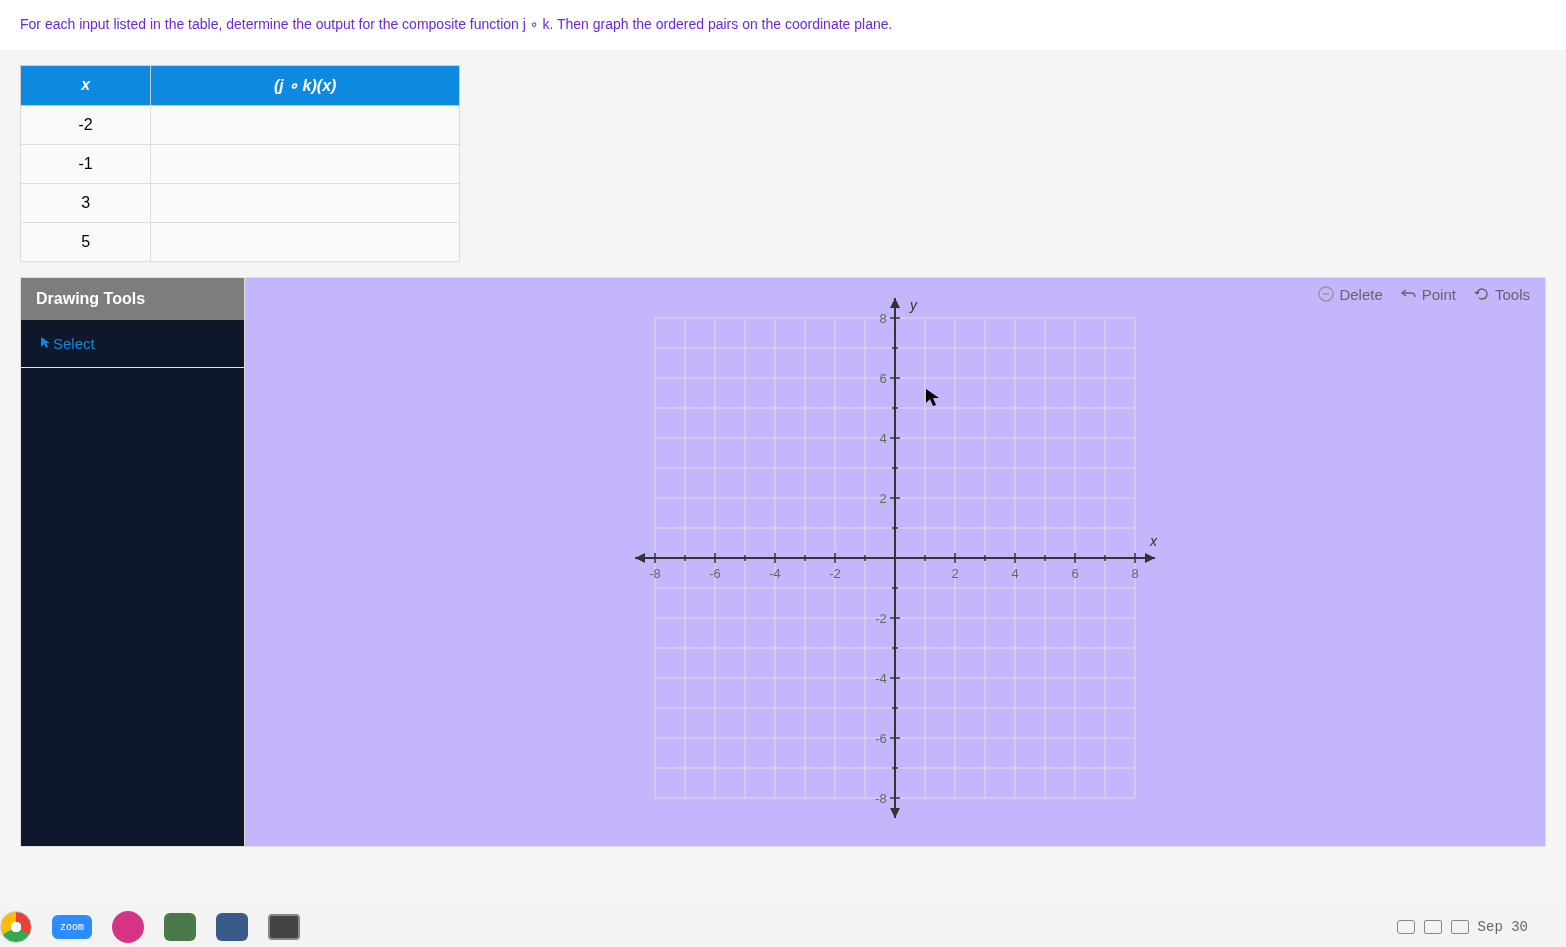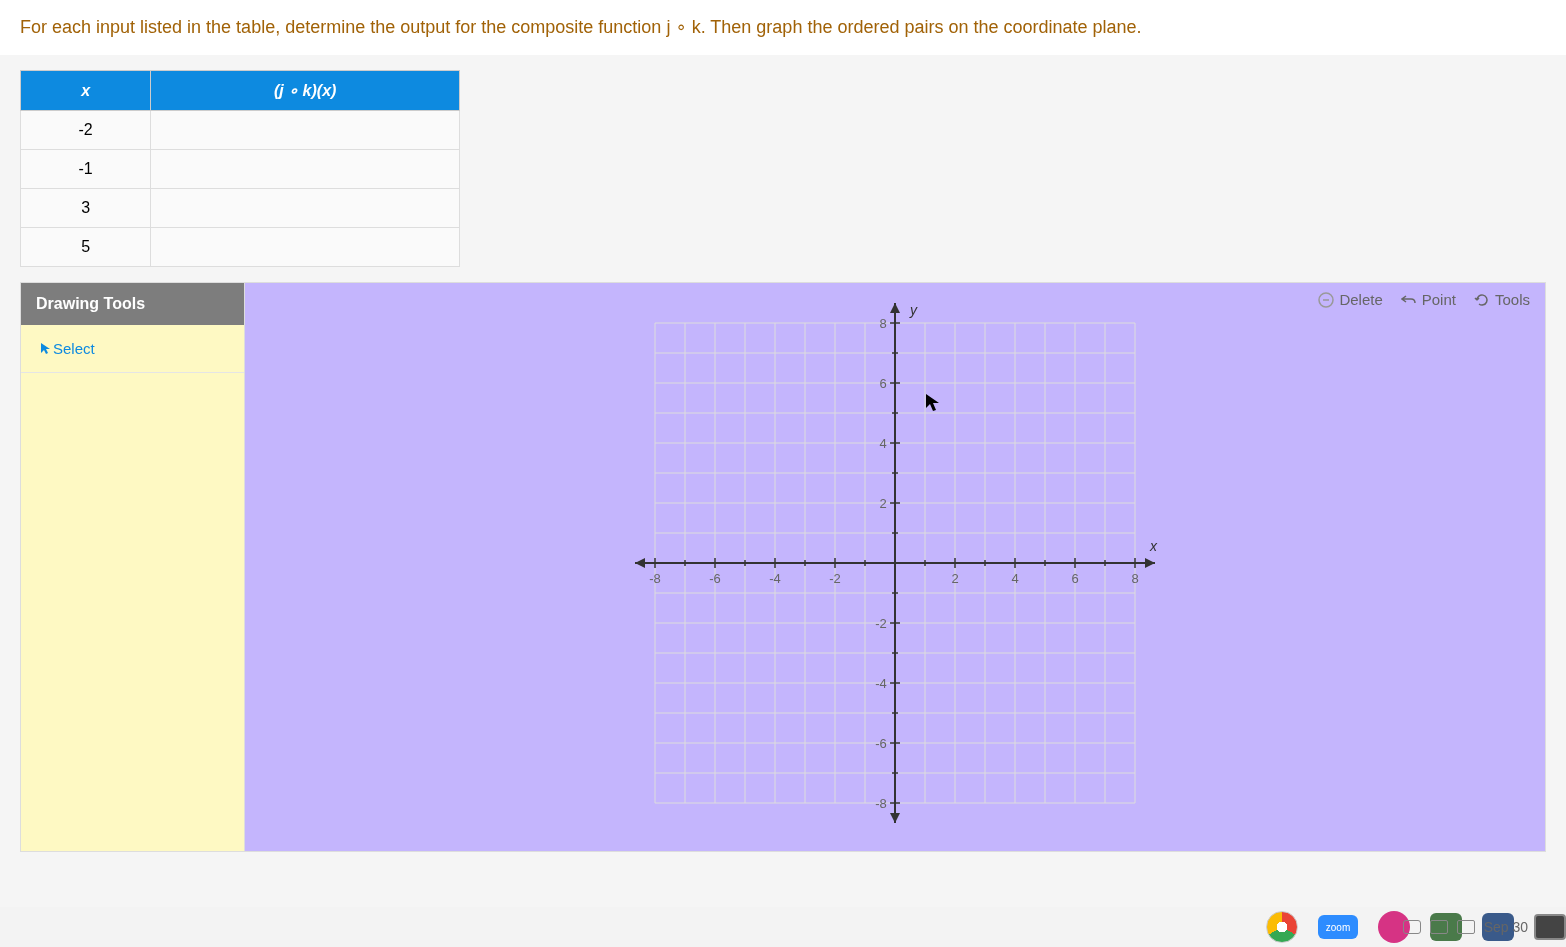--- a/index.html
+++ b/index.html
@@ -9,22 +9,22 @@
   width: 1566px;
   height: 947px;
   position: relative;
   overflow: hidden;
 }
 .question-area {
   padding: 15px 20px;
   background: #fff;
 }
 .question-text {
-  font-size: 18px;
-  color: #a16207;
+  font-size: 14px;
+  color: #6d28d9;
   line-height: 1.4;
 }
 .table-container {
   margin: 15px 20px;
   width: 440px;
 }
 table.data-table {
   border-collapse: collapse;
   width: 100%;
   background: #fff;
@@ -47,21 +47,21 @@
   height: 38px;
   background: #fafafa;
 }
 .workspace {
   display: flex;
   margin: 10px 20px;
   position: relative;
 }
 .tools-panel {
   width: 225px;
-  background: #fef9c3;
+  background: #0f172a;
   border: 1px solid #ddd;
 }
 .tools-header {
   background: #7d7d7d;
   color: #fff;
   padding: 12px 15px;
   font-weight: bold;
   font-size: 16px;
 }
 .tool-item {
@@ -114,22 +114,23 @@
 }
 .taskbar {
   position: absolute;
   bottom: 0;
   left: 0;
   right: 0;
   height: 40px;
   background: rgba(240,240,240,0.3);
   display: flex;
   align-items: center;
-  justify-content: flex-end;
+  justify-content: flex-start;
   gap: 20px;
+  font-family: Liberation Mono, monospace;
 }
 .taskbar-icon {
   width: 32px;
   height: 32px;
   border-radius: 50%;
   display: flex;
   align-items: center;
   justify-content: center;
 }
 .chrome-icon { background: radial-gradient(circle at center, #fff 25%, transparent 26%), conic-gradient(#ea4335 0 120deg, #34a853 120deg 240deg, #fbbc05 240deg 360deg); border: 1px solid #ccc;}

